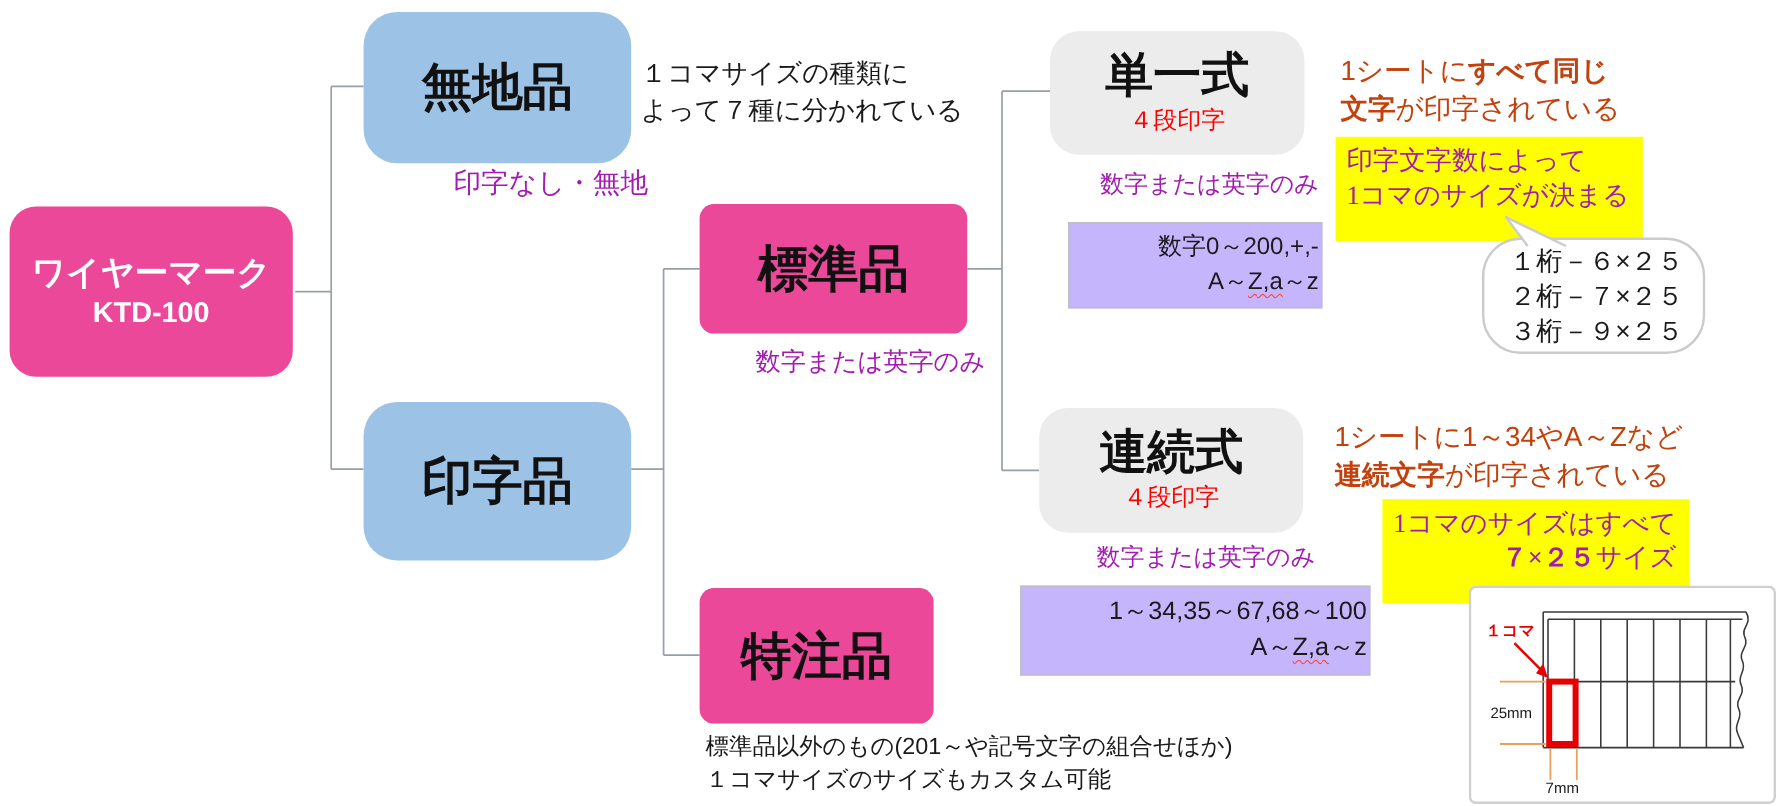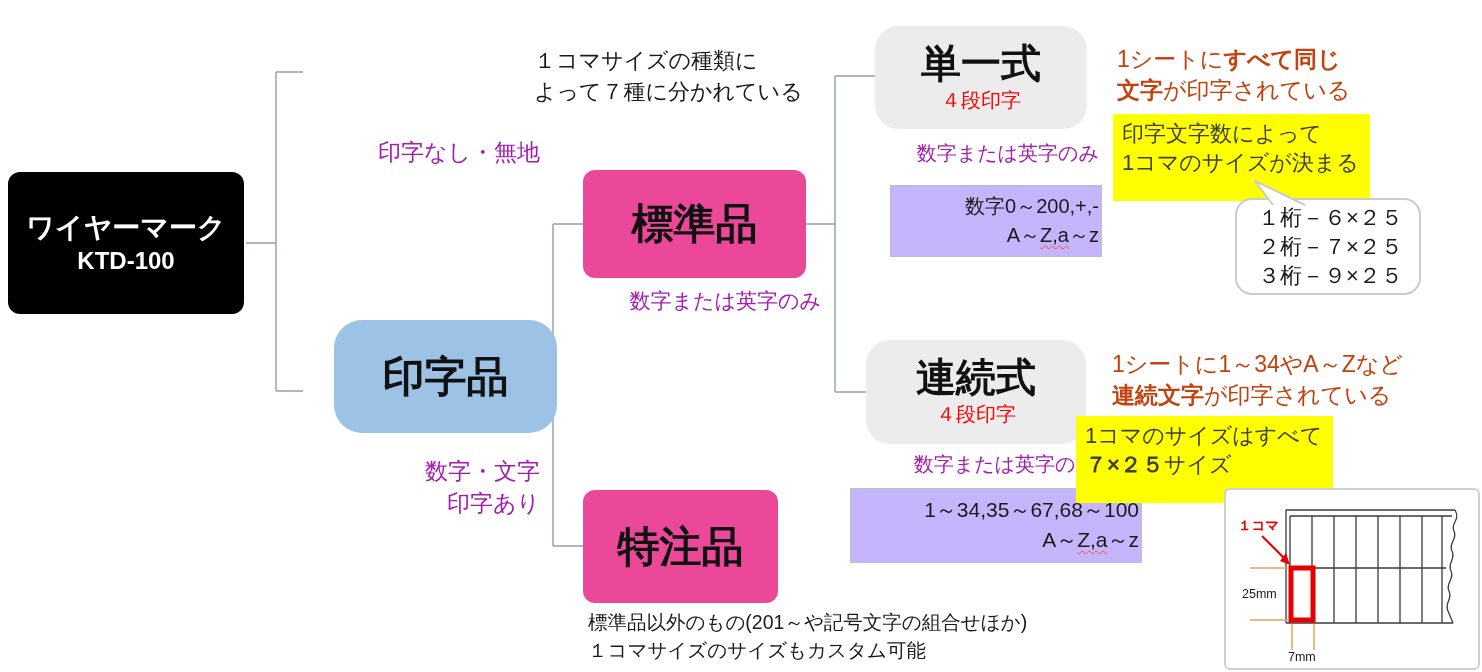--- a/index.html
+++ b/index.html
@@ -5,21 +5,21 @@
   * { margin:0; padding:0; box-sizing:border-box; }
   html,body { background:#ffffff; }
   body { font-family:"Liberation Sans","DejaVu Sans",sans-serif; color:#1a1a1a; }
   #canvas { position:relative; width:1482px; height:672px; background:#ffffff; overflow:hidden; }
 
   svg.overlay { position:absolute; left:0; top:0; z-index:0; }
 
   .node { position:absolute; z-index:1; display:flex; flex-direction:column;
           align-items:center; justify-content:center; text-align:center; }
   .node .big { font-weight:bold; color:#111; }
-  .node-root { background:#000000; border-radius:12px; color:#fff; }
+  .node-root { background:#ec4899; border-radius:22px; color:#fff; }
   .node-root .title { font-size:28px; font-weight:bold; line-height:1.2; }
   .node-root .model { font-size:24px; font-weight:bold; margin-top:3px; }
   .node-branch { background:#9cc2e5; border-radius:28px; }
   .node-branch .big { font-size:42px; }
   .node-light { background:#ec4899; border-radius:12px; }
   .node-light .big { font-size:42px; }
   .node-gray { background:#ececec; border-radius:24px; }
   .node-gray .big { font-size:40px; line-height:1.05; }
   .node-gray .sub { font-size:20px; color:#ff0000; margin-top:3px; }
 
@@ -29,25 +29,25 @@
 
   .note { font-size:22px; line-height:1.4; color:#1a1a1a; }
   .note-big { font-size:23px; line-height:1.35; color:#c2410c; }
   .caption { font-size:22px; color:#a21caf;text-align:right; }
 
   .charset-box { position:absolute; z-index:1; border:1.5px solid #bfbfbf; background:#c4b5fd;
                  text-align:right; line-height:1.45; color:#1a1a1a; }
   .squiggle { text-decoration:underline; text-decoration-style:wavy;
               text-decoration-color:#ff4a3c; text-decoration-thickness:1px; text-underline-offset:3px; }
 
-  .highlight { position:absolute; z-index:1; background:#ffff00; color:#404040;
-               font-size:22px; line-height:1.32; padding:5px 11px 24px 9px; }
+  .highlight { position:absolute; z-index:1; background:#ffff00; color:#a21caf;
+               font-size:22px; line-height:1.32; padding:5px 11px 24px 9px;font-family:Liberation Serif, serif; }
 
   .bubble { position:absolute; z-index:1; background:#fff; border:2px solid #cbcbcb;
-            border-radius:17px; display:flex; flex-direction:column; justify-content:center;
+            border-radius:32px; display:flex; flex-direction:column; justify-content:center;
             font-size:22px; line-height:1.33; padding-left:21px; color:#1a1a1a; }
   .bubble-tail { position:absolute; z-index:2; }
 
   .sheet-fig { position:absolute; z-index:1; }
 </style>
 </head>
 <body>
 
 <div id="canvas">
 
@@ -60,32 +60,31 @@
 
       <path d="M806,224 H835 M835,76 V392 M835,76 H875 M835,392 H866"></path>
     </g>
   </svg>
 
   <div class="node node-root" style="left:8px; top:172px; width:236px; height:142px;">
     <div class="title">ワイヤーマーク</div>
     <div class="model">KTD-100</div>
   </div>
 
+  <div class="node node-branch" style="left:303px; top:10px; width:223px; height:126px;">
+    <div class="big">無地品</div>
+  </div>
   <div class="txt note" style="left:534px; top:46px;">
     <div>１コマサイズの種類に</div>
     <div>よって７種に分かれている</div>
   </div>
   <div class="txt caption center" style="left:290px; top:137px; width:250px; font-size:23px;">印字なし・無地</div>
 
-  <div class="node node-branch" style="left:303px; top:320px; width:223px; height:113px;margin-left:31px;">
+  <div class="node node-branch" style="left:303px; top:335px; width:223px; height:132px;">
     <div class="big">印字品</div>
-  </div>
-  <div class="txt caption center" style="left:290px; top:455px; width:250px; font-size:23px; line-height:1.4;">
-    <div>数字・文字</div>
-    <div>印字あり</div>
   </div>
 
   <div class="node node-light" style="left:583px; top:170px; width:223px; height:108px;">
     <div class="big">標準品</div>
   </div>
   <div class="txt caption center" style="left:568px; top:287px; width:253px; font-size:21px;">数字または英字のみ</div>
 
   <div class="node node-light" style="left:583px; top:490px; width:195px; height:113px;">
     <div class="big">特注品</div>
   </div>
@@ -127,21 +126,21 @@
   </div>
   <div class="txt caption center" style="left:860px; top:451px; width:236px; font-size:20px;">数字または英字のみ</div>
   <div class="charset-box" style="left:850px; top:488px; width:292px; font-size:21px; padding:6px 2px;">
     <div>1～34,35～67,68～100</div>
     <div><span>A～</span><span class="squiggle">Z,a</span><span>～z</span></div>
   </div>
   <div class="txt note-big" style="left:1112px; top:349px;">
     <div>1シートに1～34やA～Zなど</div>
     <div><span class="b">連続文字</span><span>が印字されている</span></div>
   </div>
-  <div class="highlight" style="left:1076px; top:416px;">
+  <div class="highlight" style="left:1152px; top:416px;text-align:right;">
     <div>1コマのサイズはすべて</div>
     <div><span class="b">７×２５</span><span>サイズ</span></div>
   </div>
 
   <svg class="sheet-fig" style="left:1224px; top:488px;" width="256" height="182" viewBox="0 0 256 182">
     <rect x="1" y="1" width="254" height="180" rx="5" fill="#ffffff" stroke="#d0d0d0" stroke-width="2"></rect>
 
     <g stroke="#3a3a3a" stroke-width="1.3" fill="none">
       <path d="M62,22 H231"></path>
       <path d="M62,22 V135"></path>

